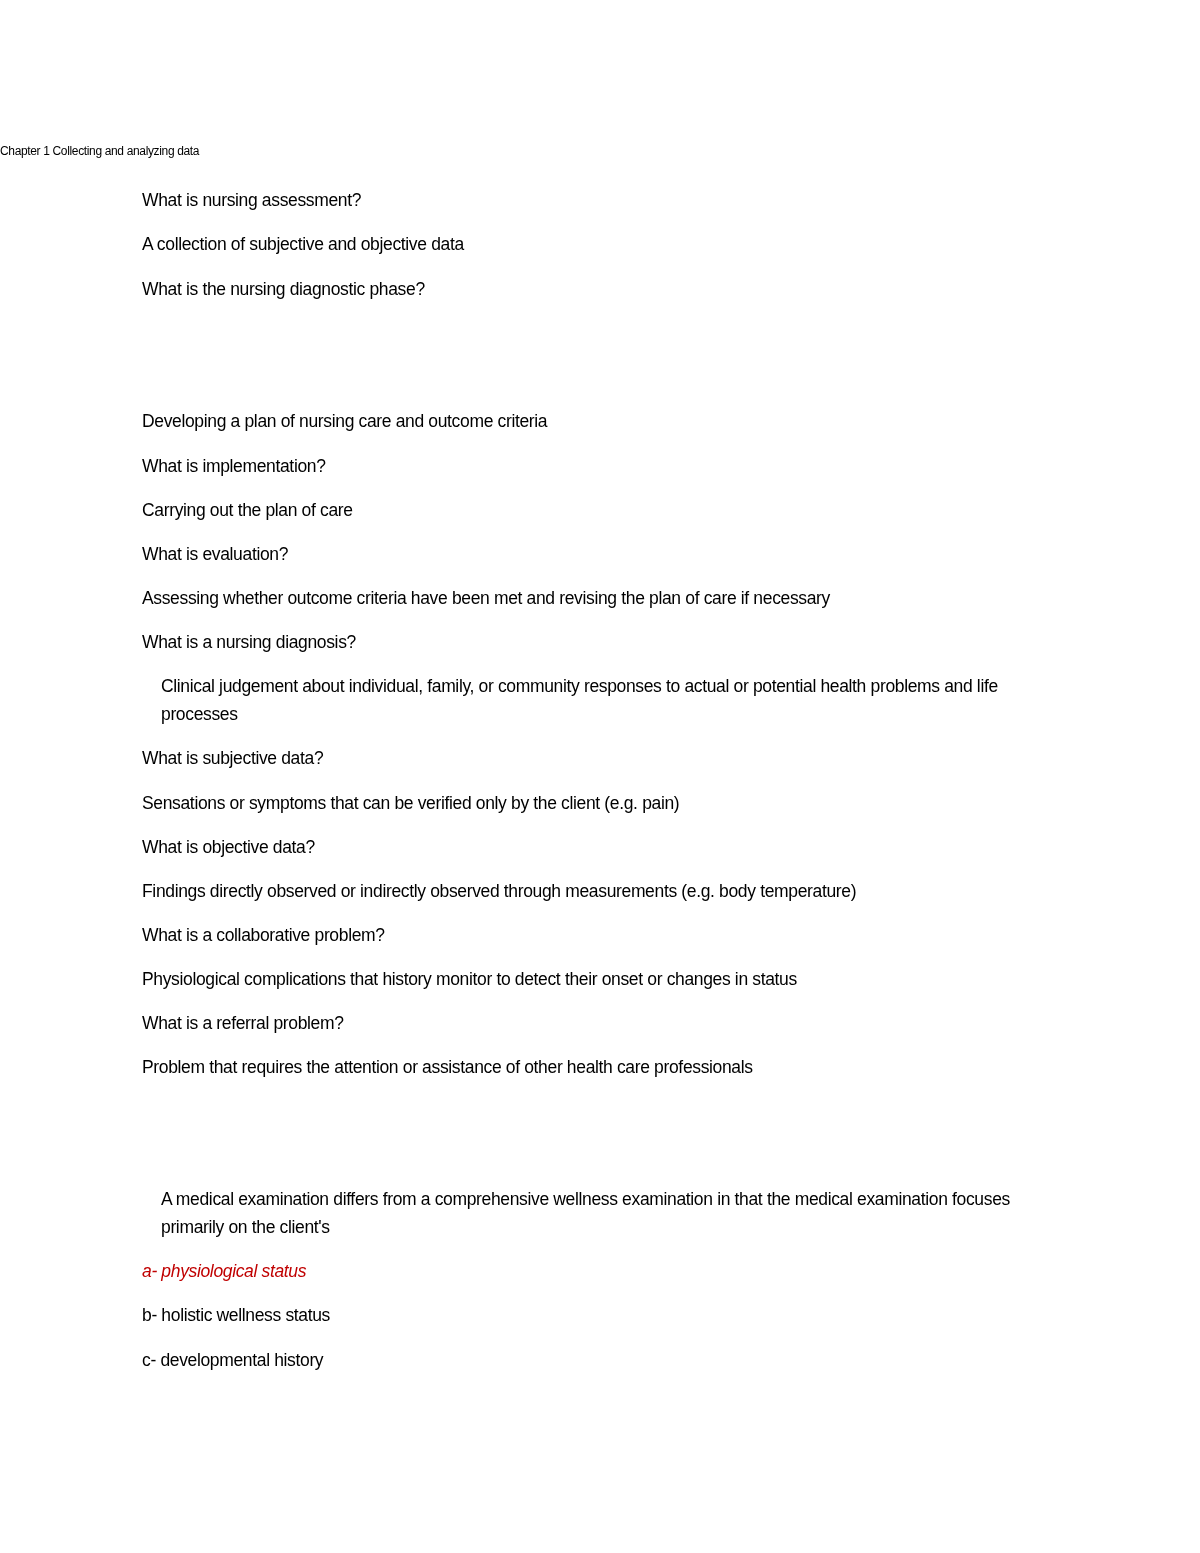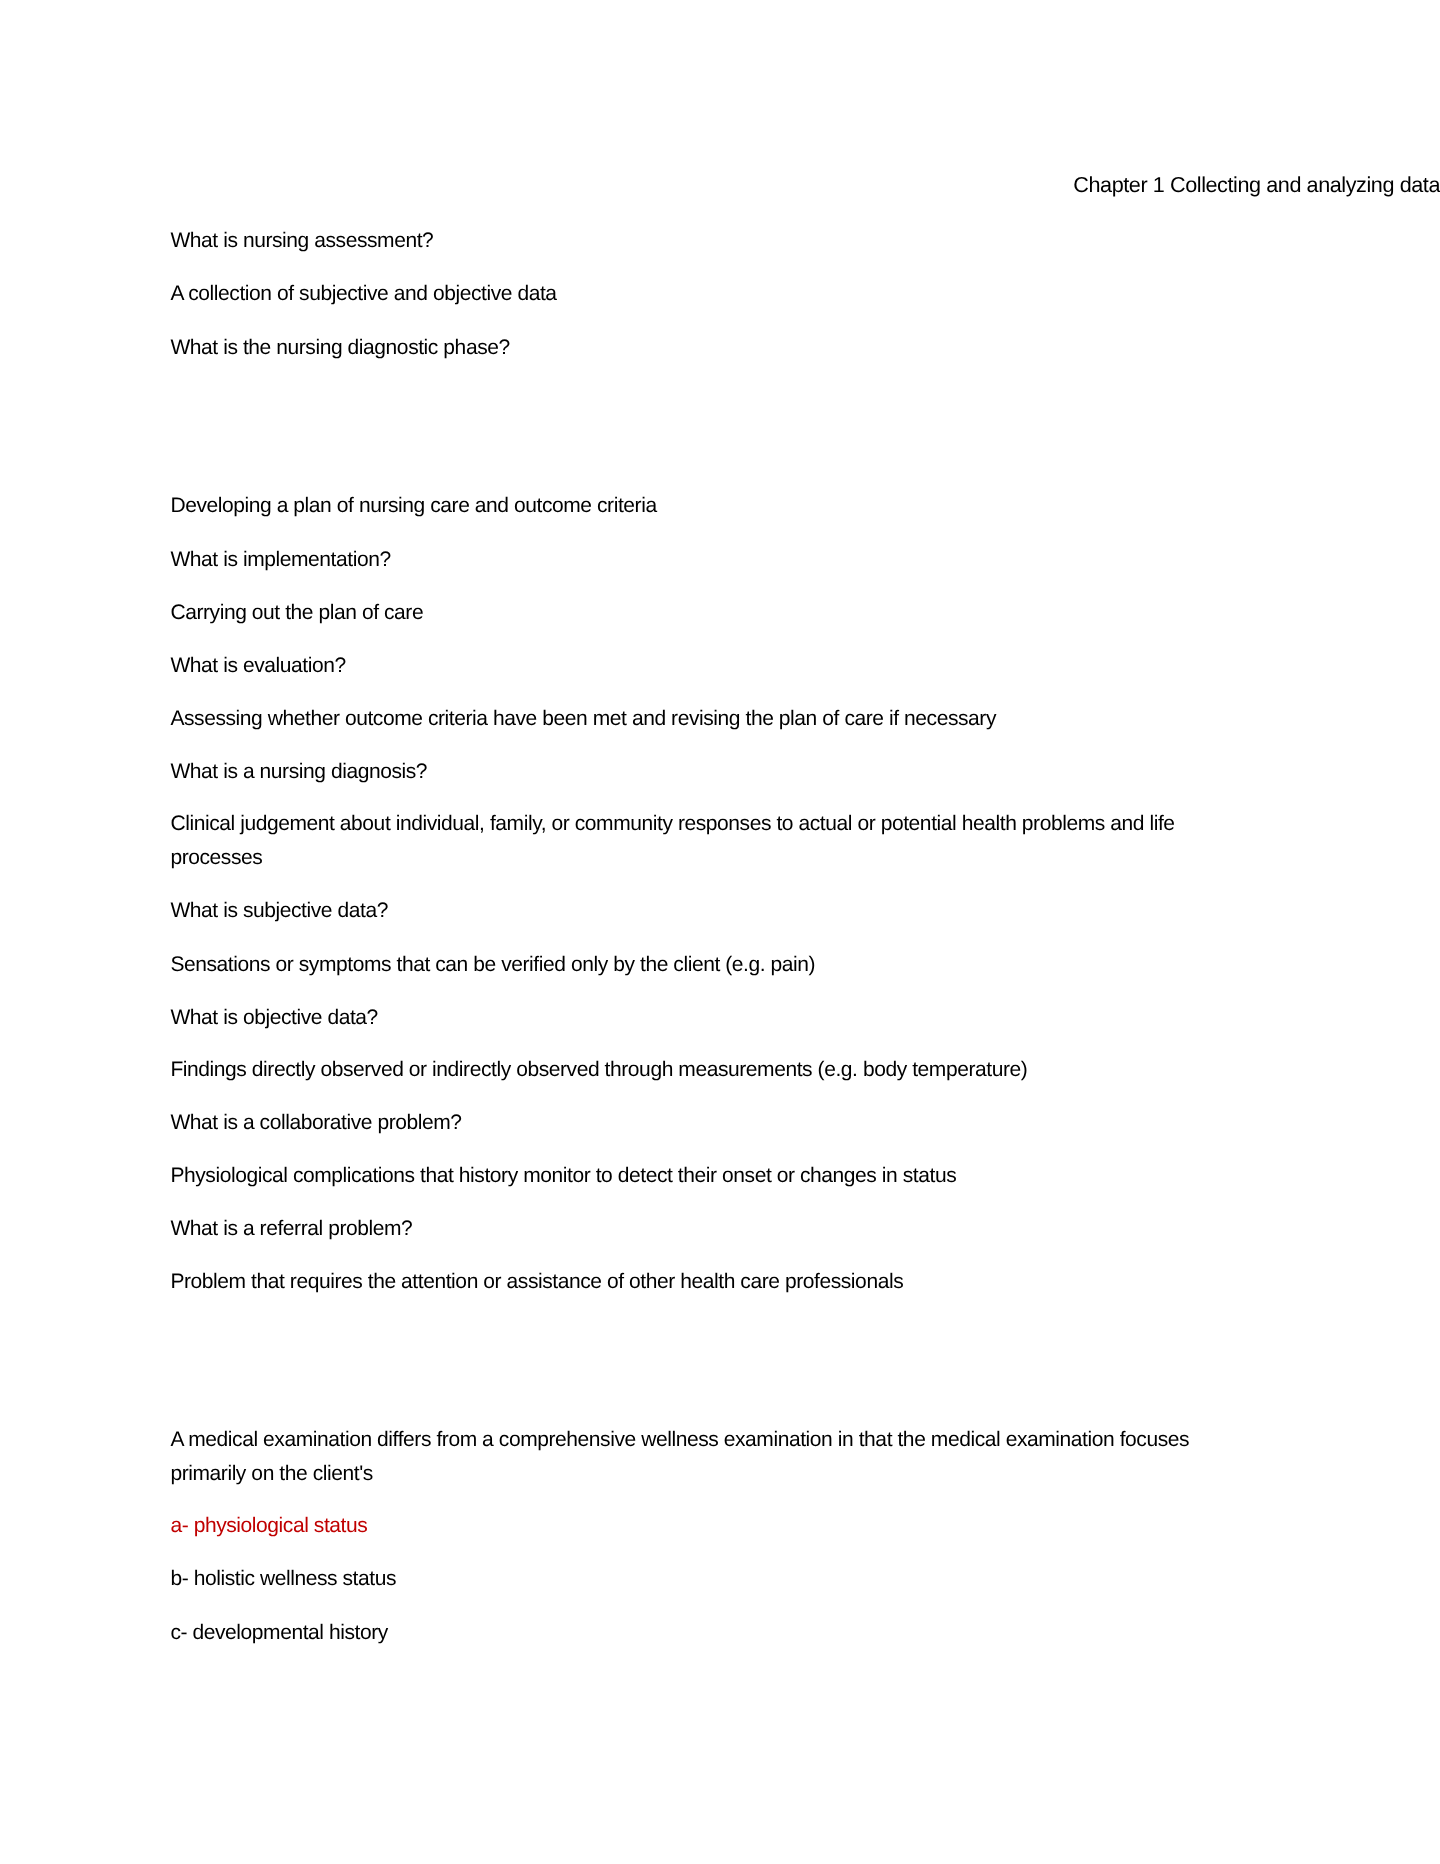--- a/index.html
+++ b/index.html
@@ -2,25 +2,25 @@
 <html><head>
 <meta charset="utf-8">
 <style>
   html, body { margin: 0; padding: 0; background: #ffffff; }
   body { width: 1200px; height: 1553px; position: relative; overflow: hidden; }
   .page {
     position: absolute; left: 0; top: 0; width: 1200px; height: 1553px;
     font-family: "Liberation Sans", sans-serif; color: #000;
     font-size: 17.5px; letter-spacing: -0.35px;
   }
-  .title { position: absolute; left: 0; width: 1200px; top: 144px; text-align: right; font-size: 18px; }
+  .title { position: absolute; left: 0; width: 1200px; top: 144px; text-align: left; font-size: 12px; }
   .line { position: absolute; left: 142px; width: 900px; line-height: 28px; white-space: nowrap; }
   .q { font-weight: normal; }
-  .wrap { white-space: normal; width: 860px; }
-  .answer-correct { color: #c00000; }
+  .wrap { white-space: normal; width: 860px; margin-left: 19px; }
+  .answer-correct { color: #c00000; font-style: italic; }
 </style>
 </head>
 <body>
 
 <div class="page">
   <div class="title">Chapter 1 Collecting and analyzing data</div>
 
   <div class="line q" style="top:186px">What is nursing assessment?</div>
   <div class="line" style="top:230px">A collection of subjective and objective data</div>
 

